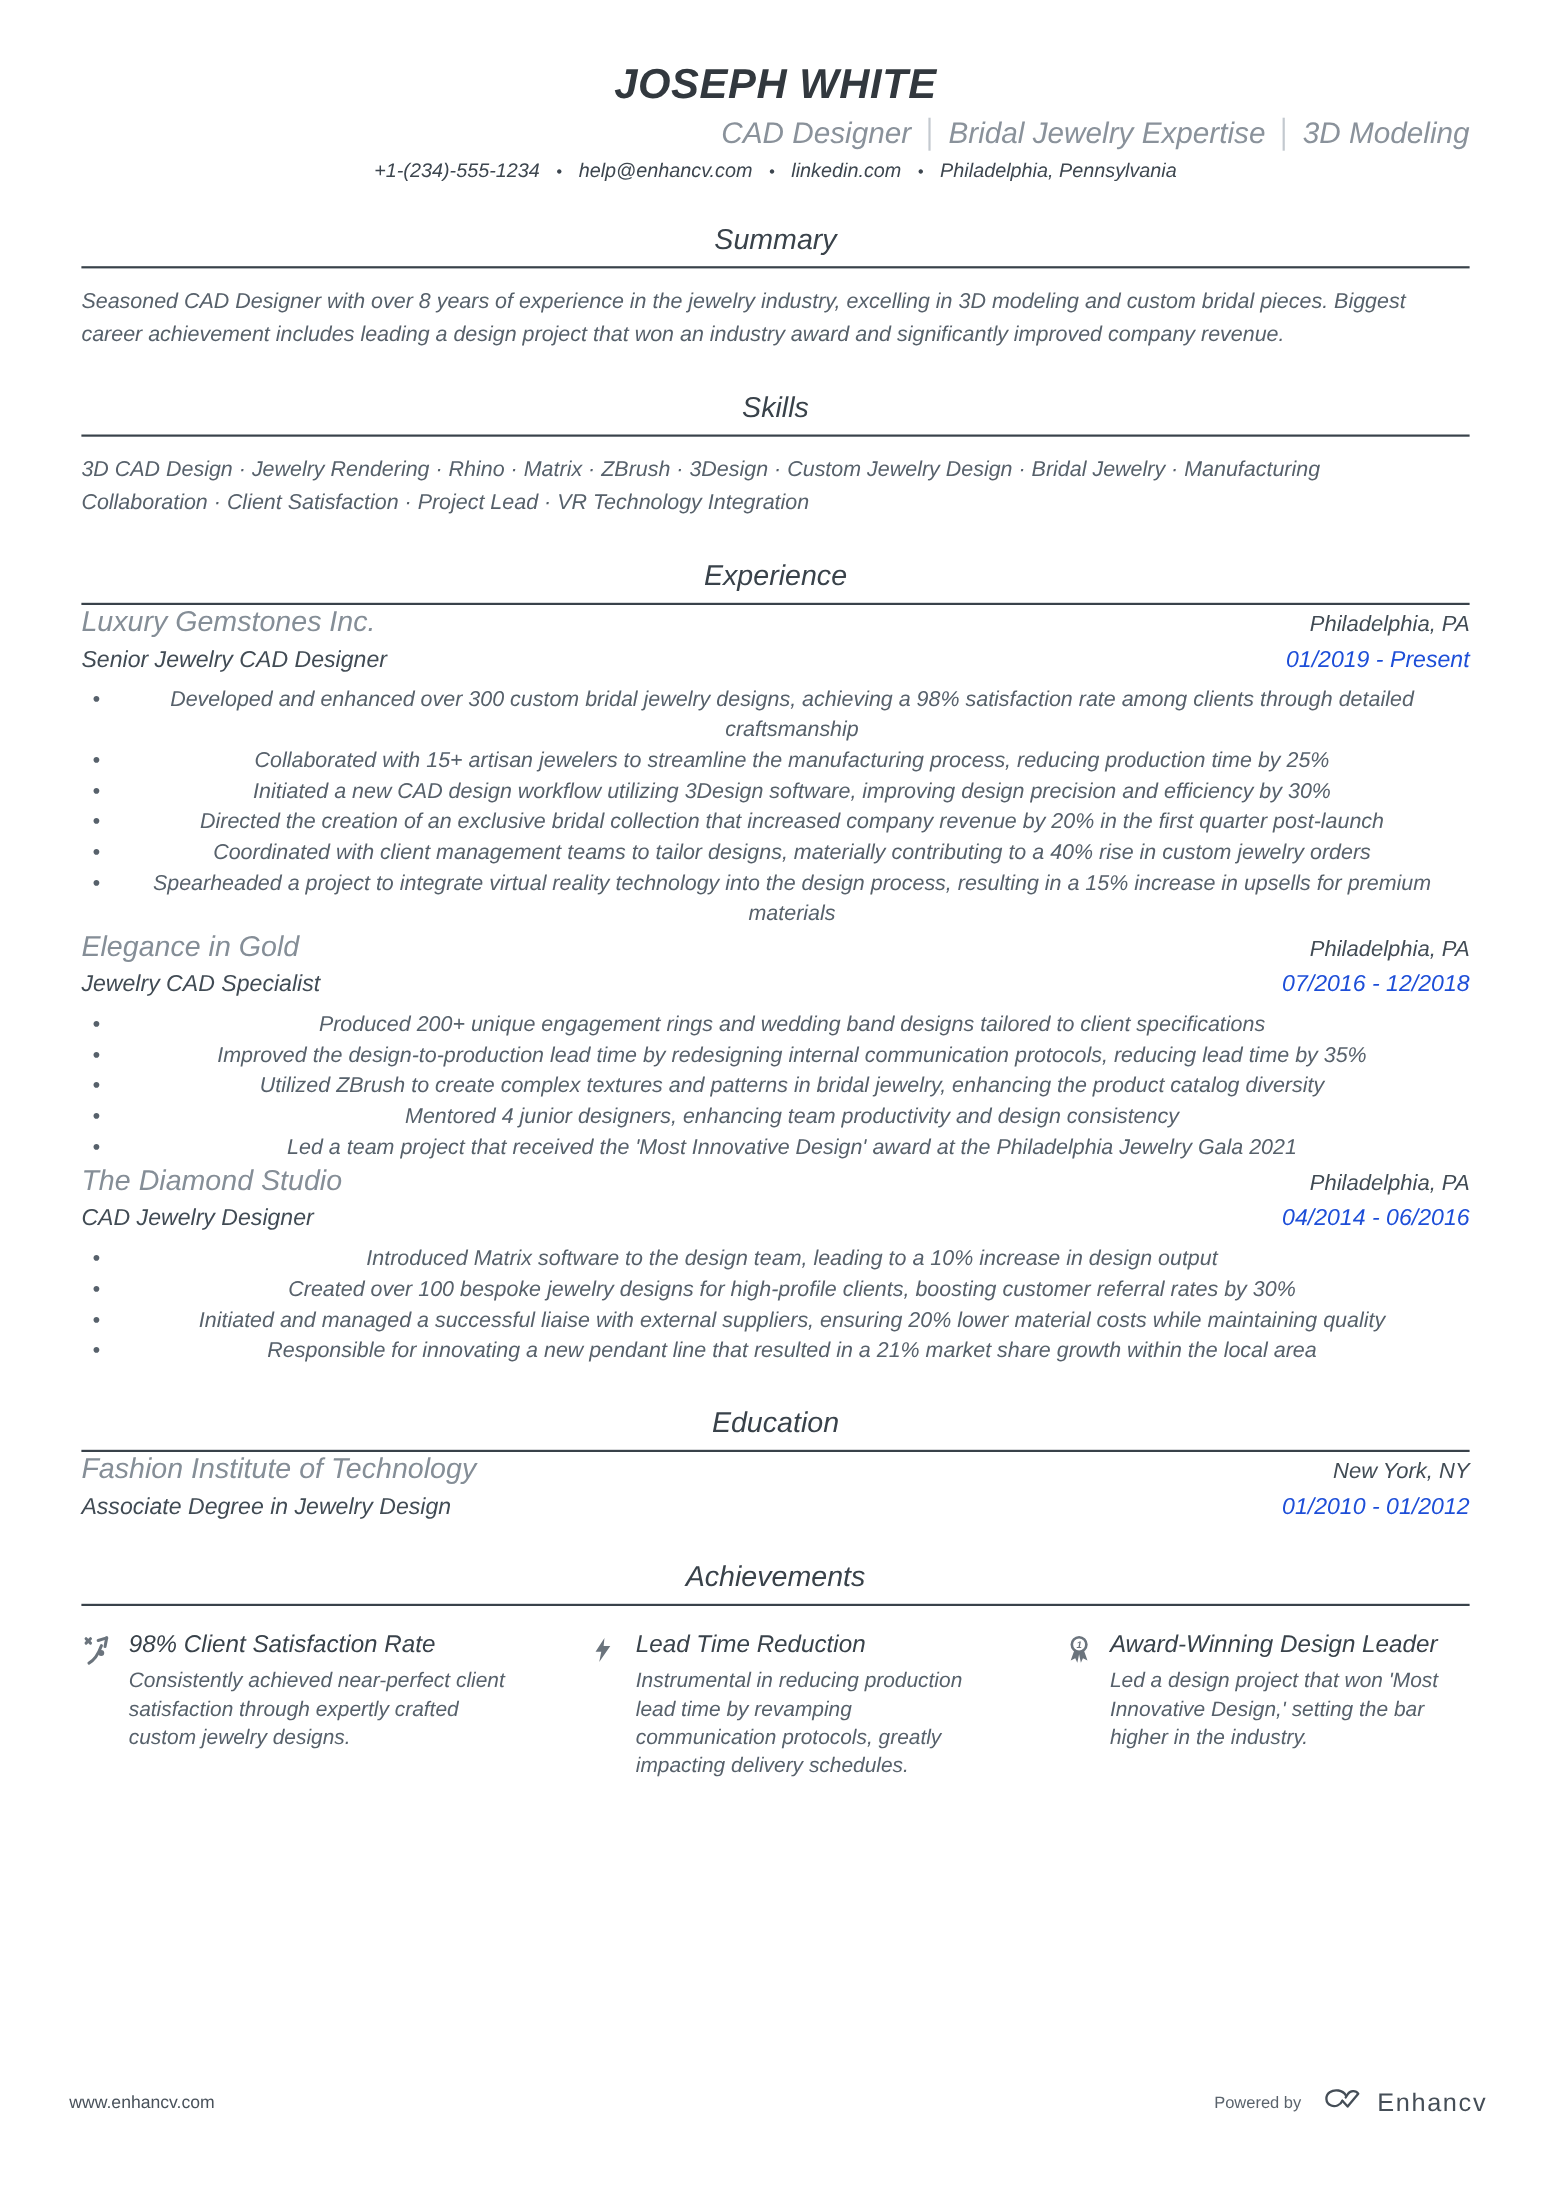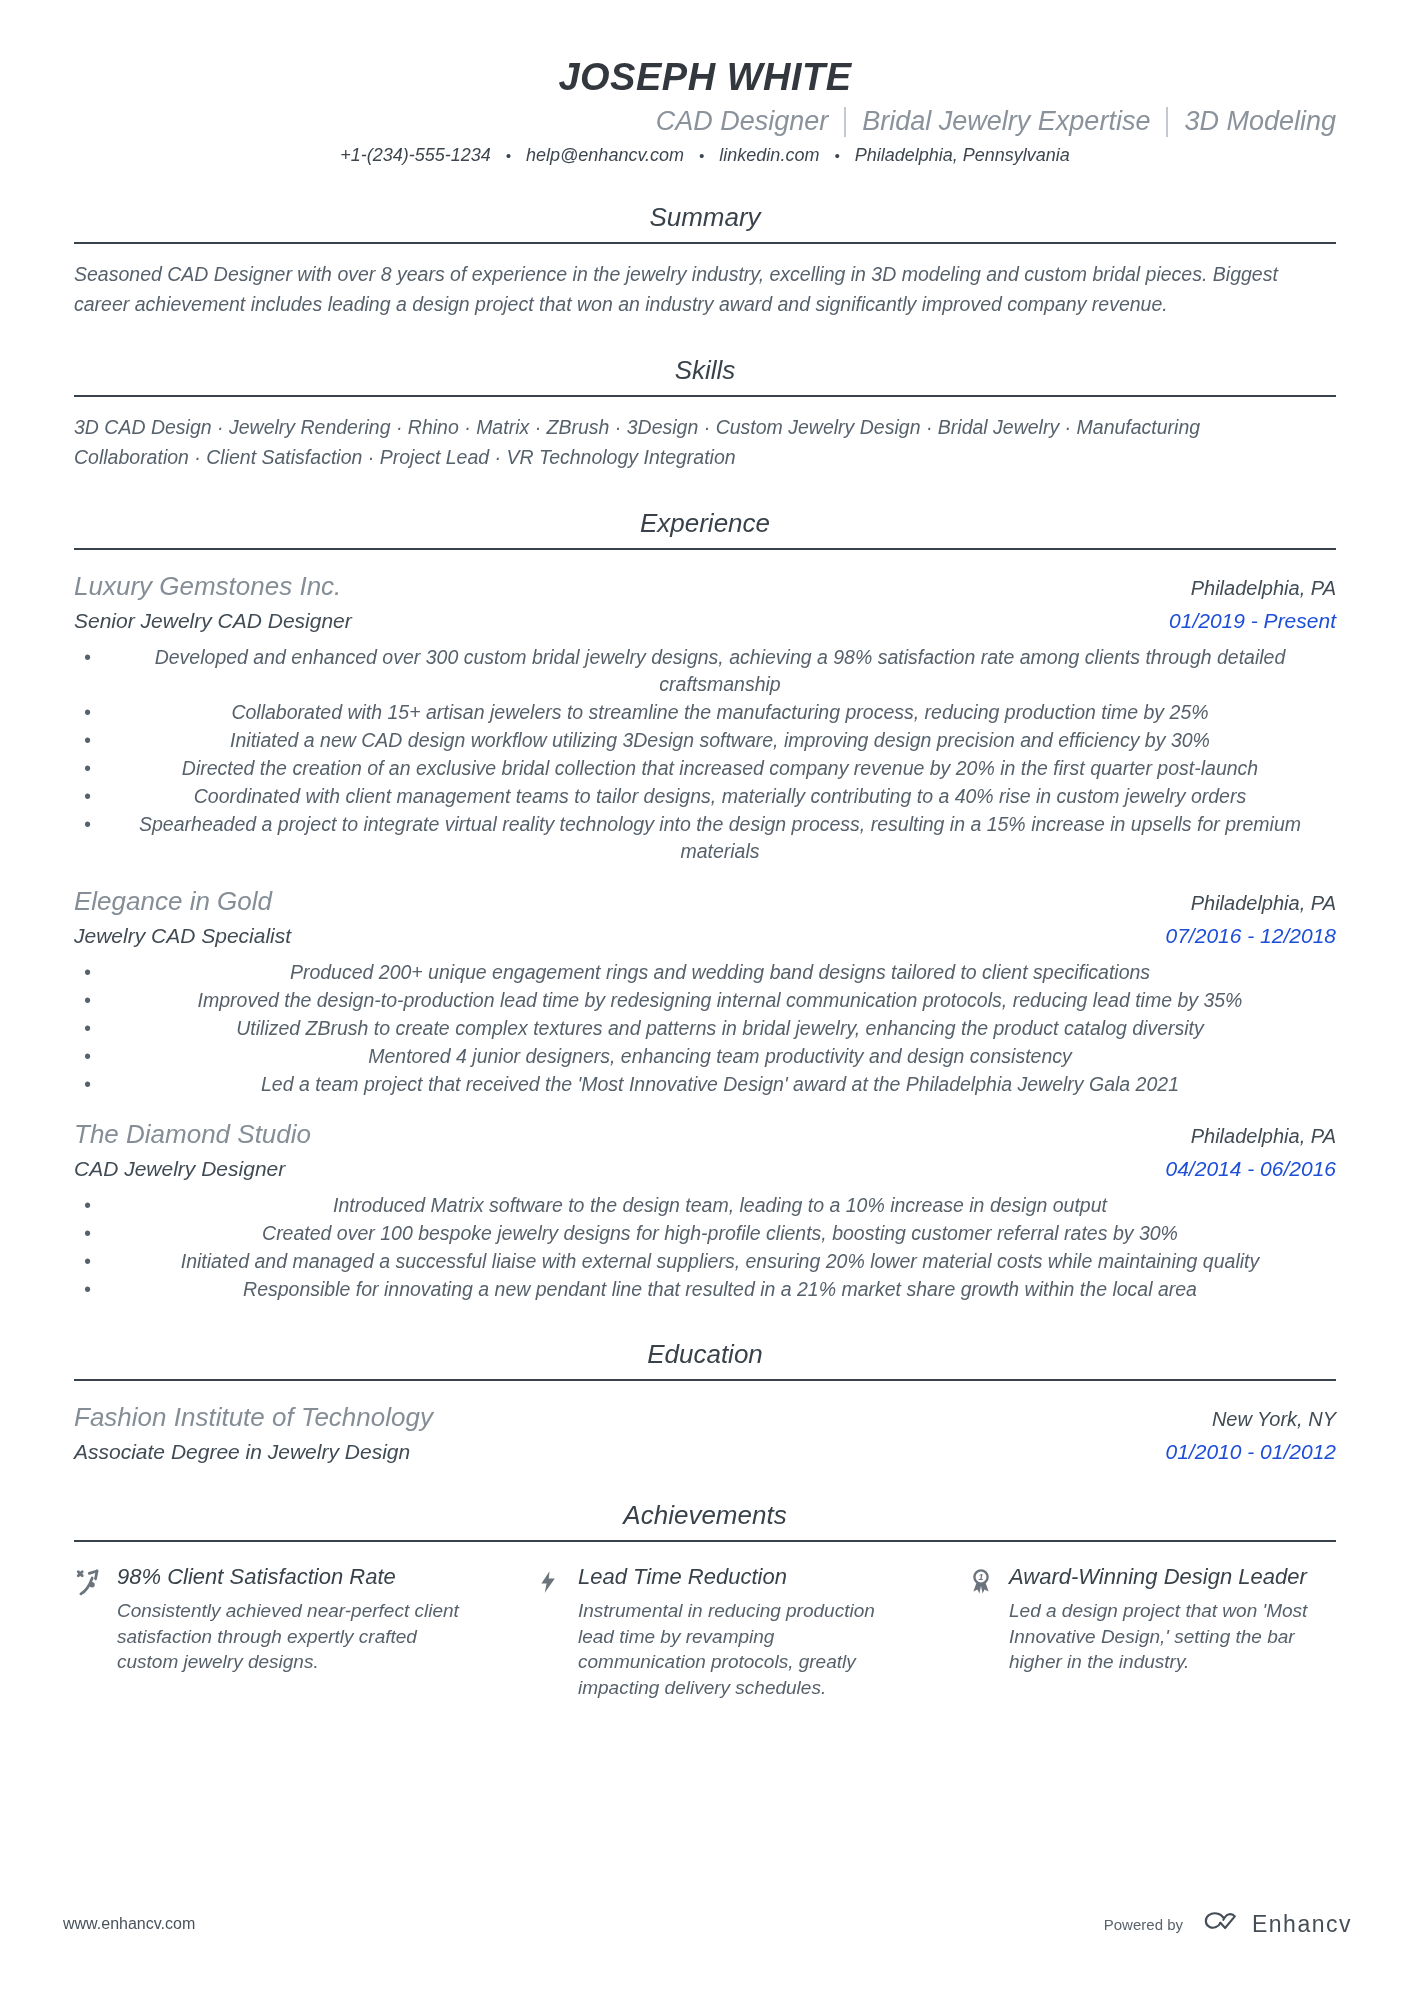--- a/index.html
+++ b/index.html
@@ -66,21 +66,21 @@
   }
   .summary-text, .skills-text {
     font-size: 19.5px;
     line-height: 30px;
     color: #57616b;
     margin: 15px 0 0 0;
   }
   .skill + .skill::before { content: "\00a0·\00a0"; color: #57616b; }
 
   
-  .entry { margin-top: 21px; }
+  .entry { }
   .entry-row { display: flex; justify-content: space-between; align-items: baseline; }
   .entry-company {
     font-size: 26px;
     font-weight: 400;
     color: #858e97;
     margin: 0;
   }
   .entry-location { font-size: 20px; color: #414b54; }
   .entry-title { font-size: 21px; color: #414b54; margin-top: 7px; }
   .entry-dates { font-size: 21px; color: #1d4ed8; margin-top: 7px; text-align: center; }
@@ -108,21 +108,21 @@
     margin-top: 22px;
   }
   .ach { display: flex; gap: 13px; }
   .ach-icon { flex: none; width: 30px; padding-top: 3px; }
   .ach-title { font-size: 22px; color: #39424a; margin: 0; font-weight: 400; }
   .ach-desc { font-size: 19px; line-height: 25.5px; color: #57616b; margin: 8px 0 0 0; }
 
   
   .footer {
     position: absolute;
-    left: 63px; right: 58px; bottom: 56px;
+    left: 63px; right: 58px; bottom: 68px;
     display: flex;
     justify-content: space-between;
     align-items: center;
     text-align: center;
   }
   .footer-url { font-size: 16px; color: #49525b; text-decoration: none; }
   .powered { display: flex; align-items: center; gap: 18px; }
   .powered-label { font-size: 15px; color: #5a636c; }
   .brand { display: flex; align-items: center; gap: 9px; text-decoration: none; }
   .brand-text {

